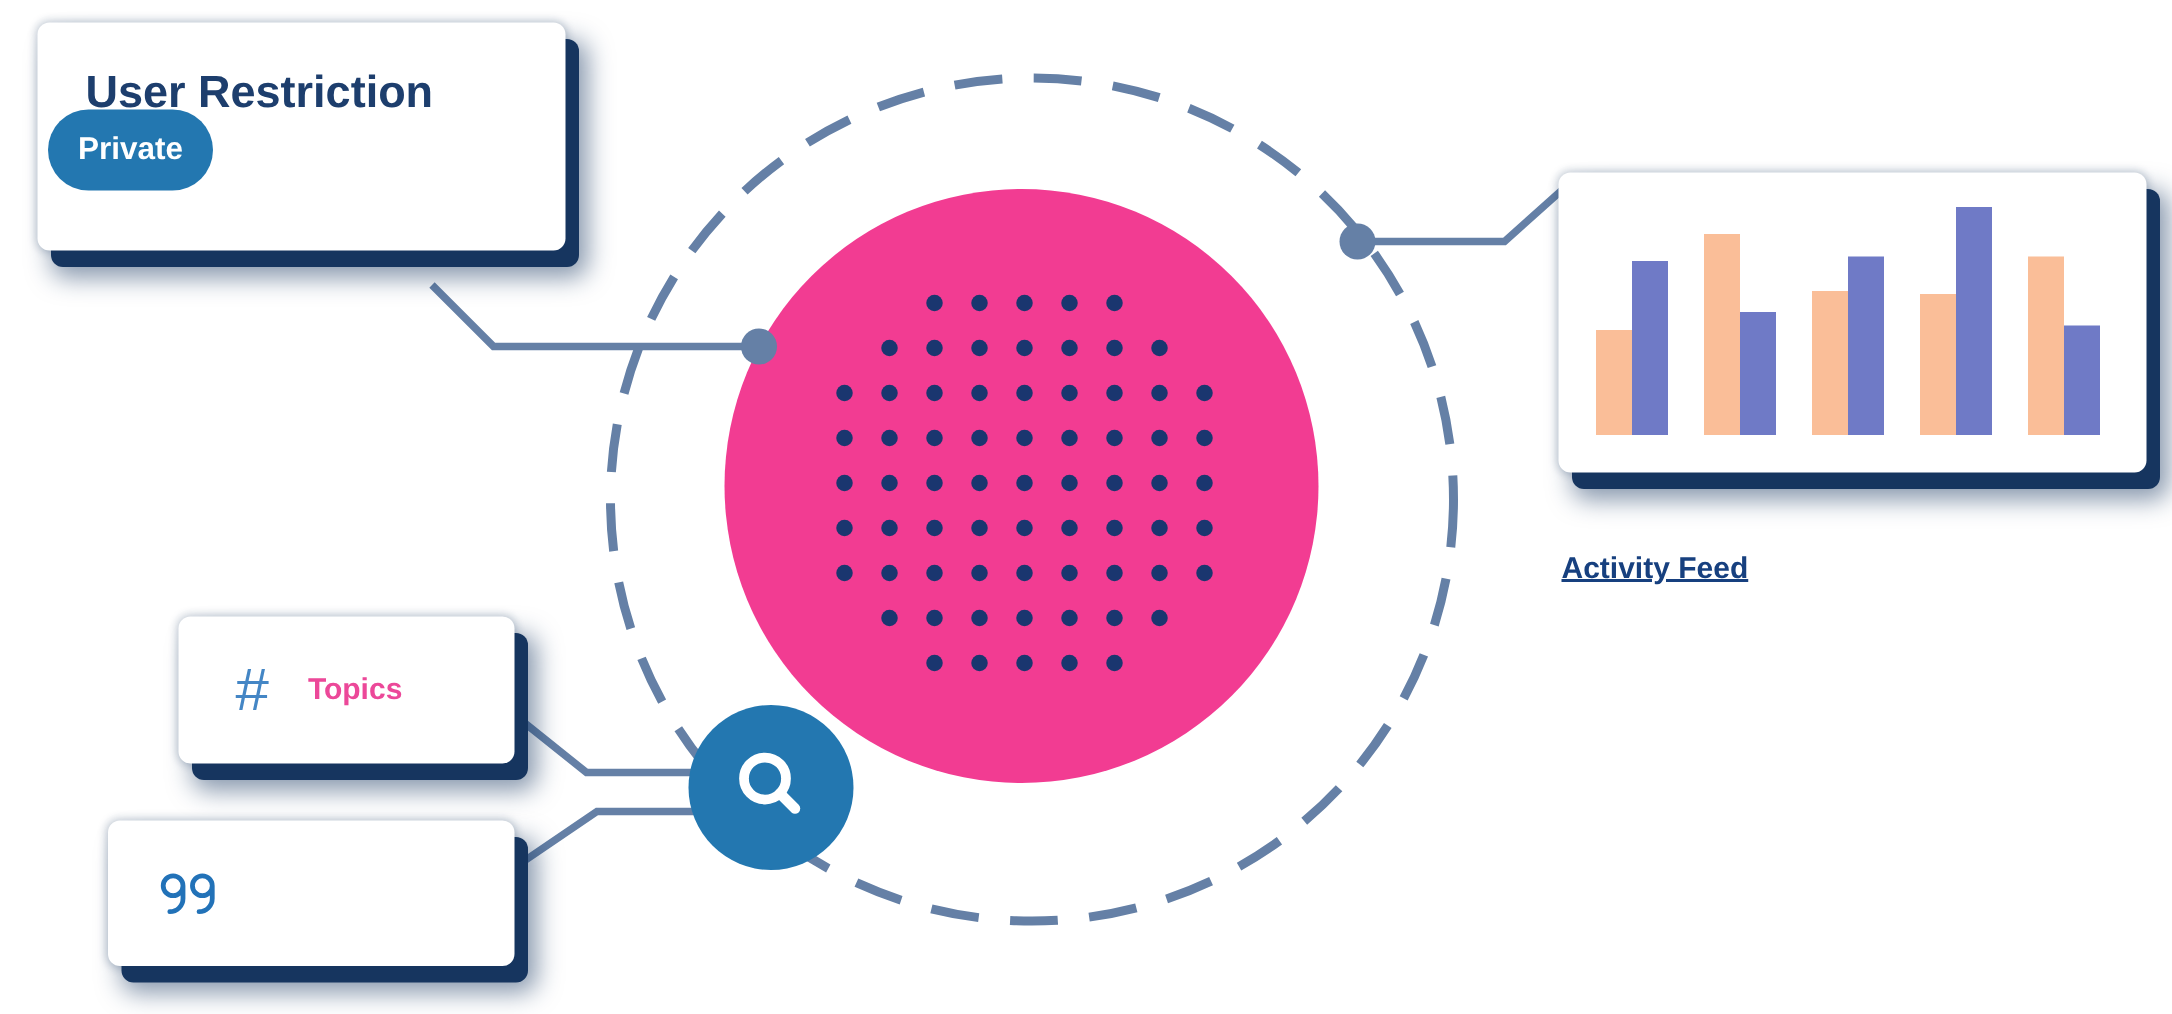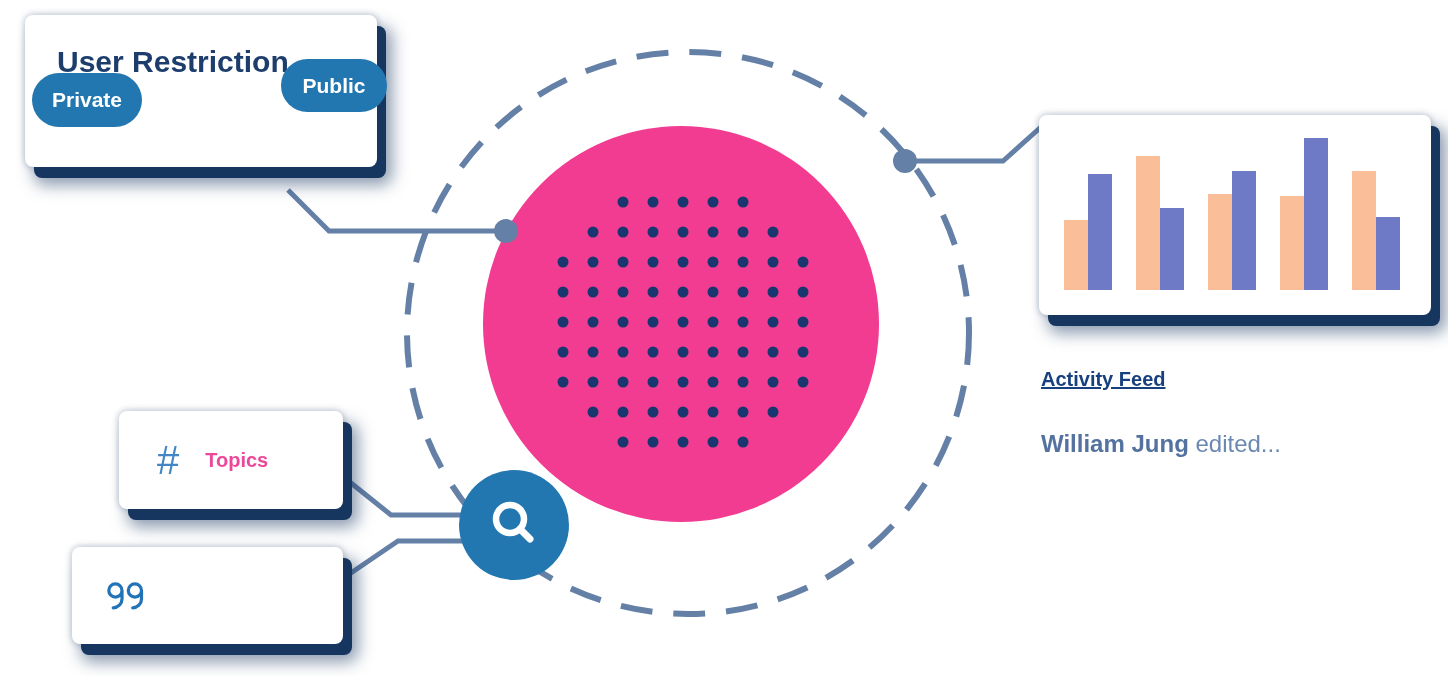--- a/index.html
+++ b/index.html
@@ -146,21 +146,20 @@
     <svg width="54" height="54" viewBox="0 0 54 54">
       <circle cx="23" cy="21" r="14" fill="none" stroke="#ffffff" stroke-width="6.5"></circle>
       <line x1="33" y1="31" x2="43" y2="41" stroke="#ffffff" stroke-width="7" stroke-linecap="round"></line>
     </svg>
   </button>
 
   <div class="card ur-card">
     <div class="ur-title">User Restriction</div>
   </div>
   <button class="pill pill-private">Private</button>
-  <button class="pill pill-public">Public</button>
 
   <div class="card tk-card topics-card">
     <span class="hash-icon">#</span>
     <span class="tk-label">Topics</span>
   </div>
 
   <div class="card tk-card keywords-card">
     <svg width="40" height="31" viewBox="0 0 40 31">
       <path d="M16 10.5 a6.6 6.6 0 1 0 -13.2 0 a6.6 6.6 0 0 0 13.2 0 v8.5 a8.8 8.8 0 0 1 -8.8 8.8" fill="none" stroke="#2272B8" stroke-width="3.2" stroke-linecap="round" stroke-linejoin="round"></path>
       <path d="M35.5 10.5 a6.6 6.6 0 1 0 -13.2 0 a6.6 6.6 0 0 0 13.2 0 v8.5 a8.8 8.8 0 0 1 -8.8 8.8" fill="none" stroke="#2272B8" stroke-width="3.2" stroke-linecap="round" stroke-linejoin="round"></path>
@@ -187,16 +186,15 @@
         </div>
         <div class="bar-group">
           <div class="bar" style="height: 119px; background: rgb(250, 190, 152);"></div>
           <div class="bar" style="height: 73px; background: rgb(111, 122, 198);"></div>
         </div>
       </div>
   </div>
 
   <div class="side-title feed-title">Activity Feed</div>
   <div class="feed-list">
-    <div class="feed-row"><span class="feed-name">William Jung</span><span> edited...</span></div>
   </div>
 
 </div>
 
 </body></html>

